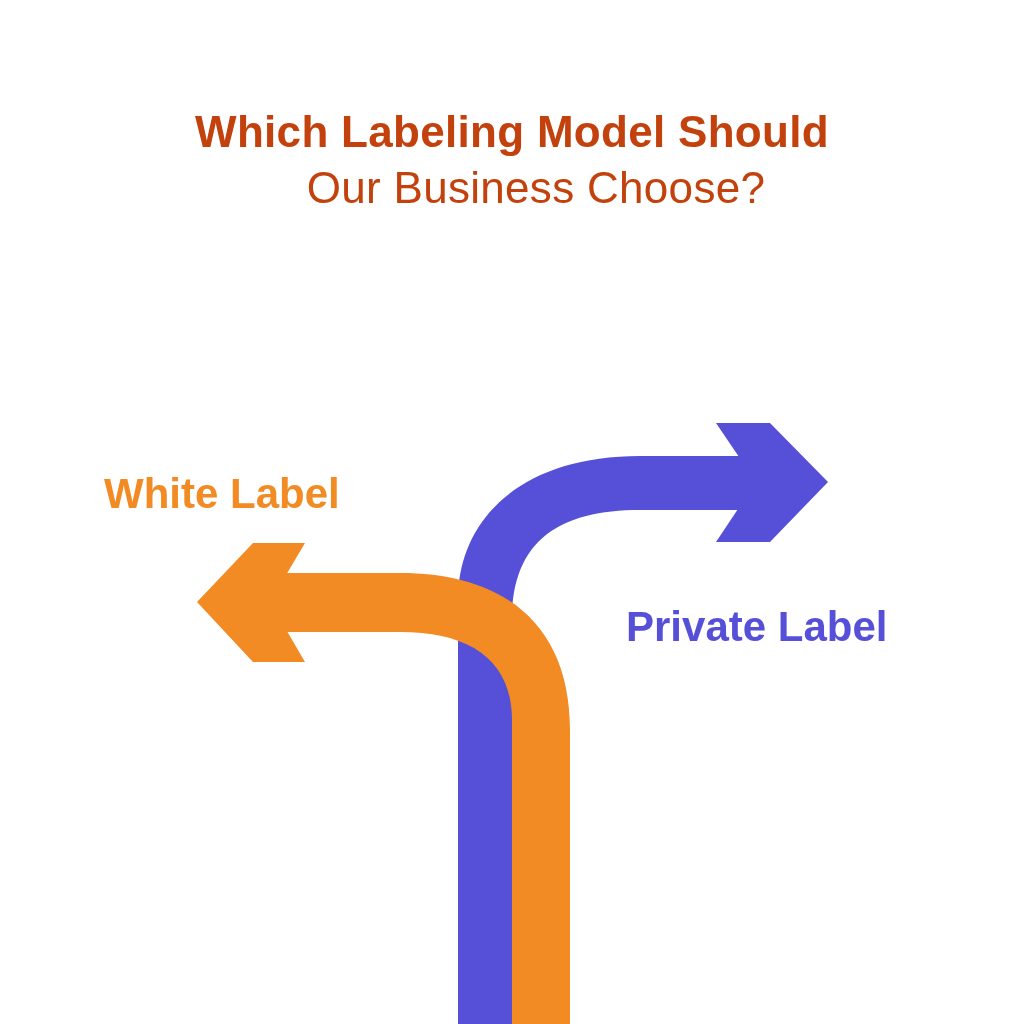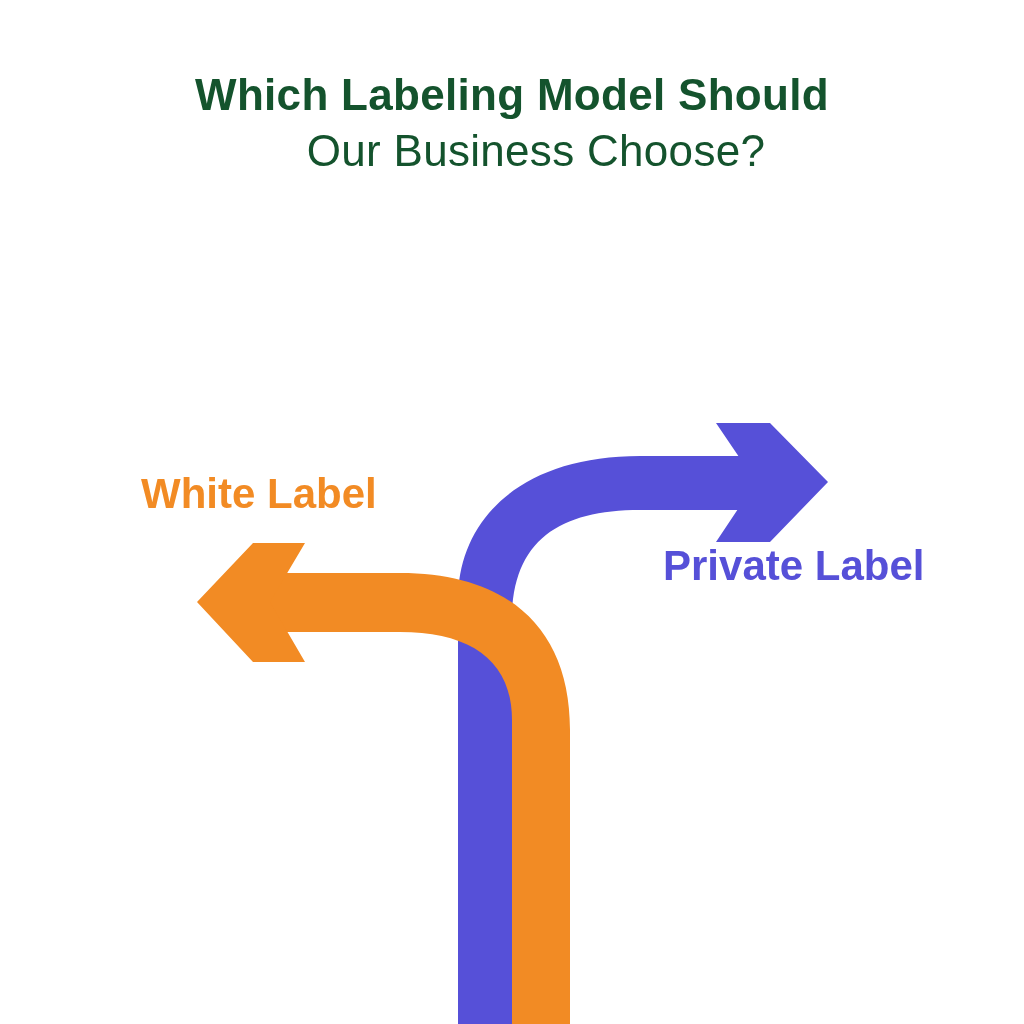--- a/index.html
+++ b/index.html
@@ -1,22 +1,22 @@
 <!DOCTYPE html>
 <html><head>
 <meta charset="utf-8">
 <style>
   html,body{margin:0;padding:0;background:#ffffff;}
   body{width:1024px;height:1024px;position:relative;overflow:hidden;font-family:"Liberation Sans","DejaVu Sans",sans-serif;}
-  .title{position:absolute;left:0;width:1024px;text-align:center;color:#14532d;}
+  .title{position:absolute;left:0;width:1024px;text-align:center;color:#c2410c;margin-top:37px;}
   .t1{top:70px;font-size:44px;font-weight:bold;letter-spacing:0.3px;}
   .t2{top:126px;font-size:44px;font-weight:normal;letter-spacing:0.3px;padding-left:24px;}
-  .lbl{position:absolute;font-size:42px;font-weight:bold;margin-left:37px;}
+  .lbl{position:absolute;font-size:42px;font-weight:bold;}
   .white{left:104px;top:470px;color:#f28b24;}
-  .private{left:626px;top:542px;color:#5650d8;}
+  .private{left:626px;top:603px;color:#5650d8;}
   svg{position:absolute;left:0;top:0;}
 </style>
 </head>
 <body>
 
 <div class="title t1">Which Labeling Model Should</div>
 <div class="title t2">Our Business Choose?</div>
 
 <svg width="1024" height="1024" viewBox="0 0 1024 1024">
 

